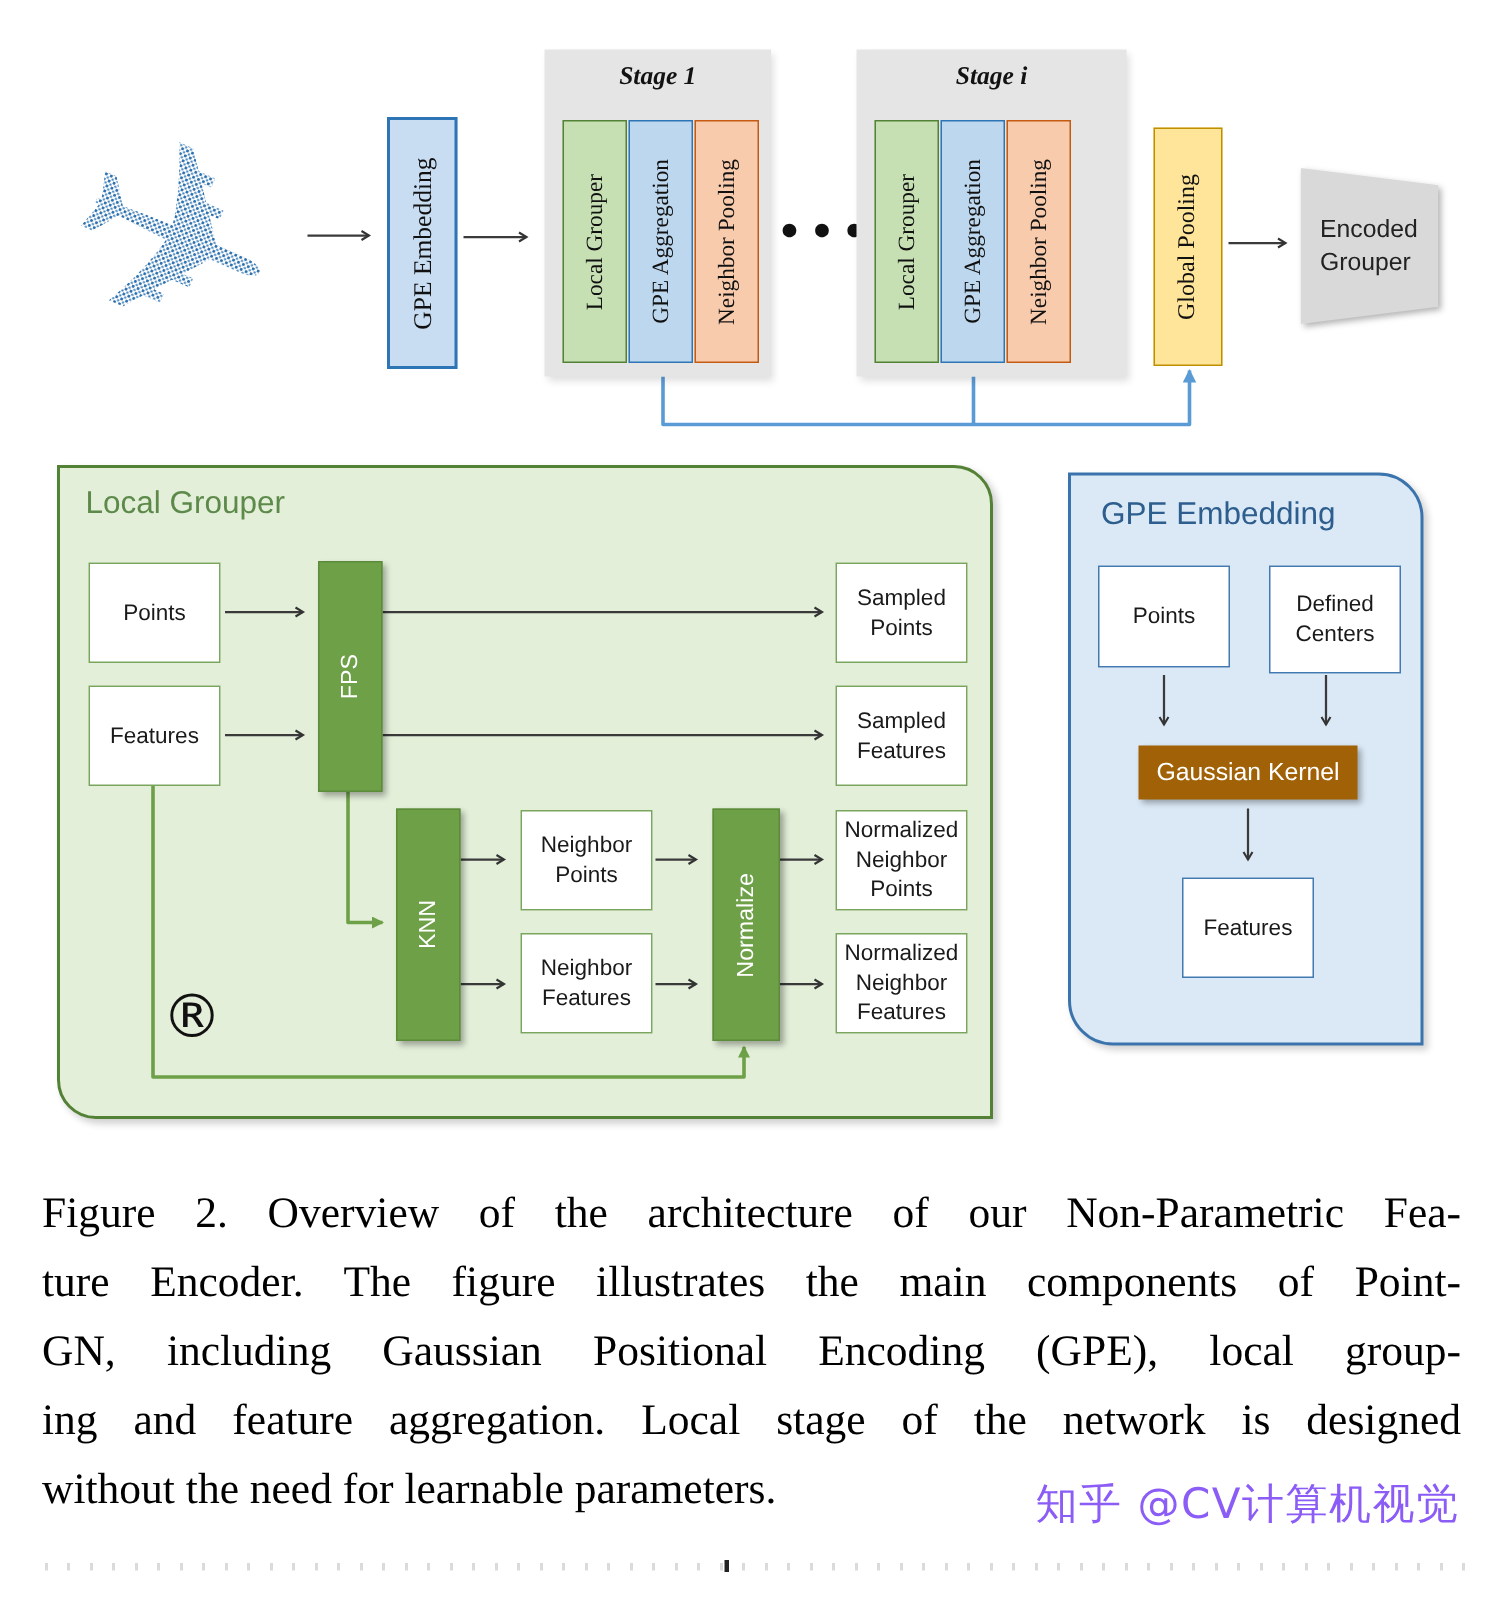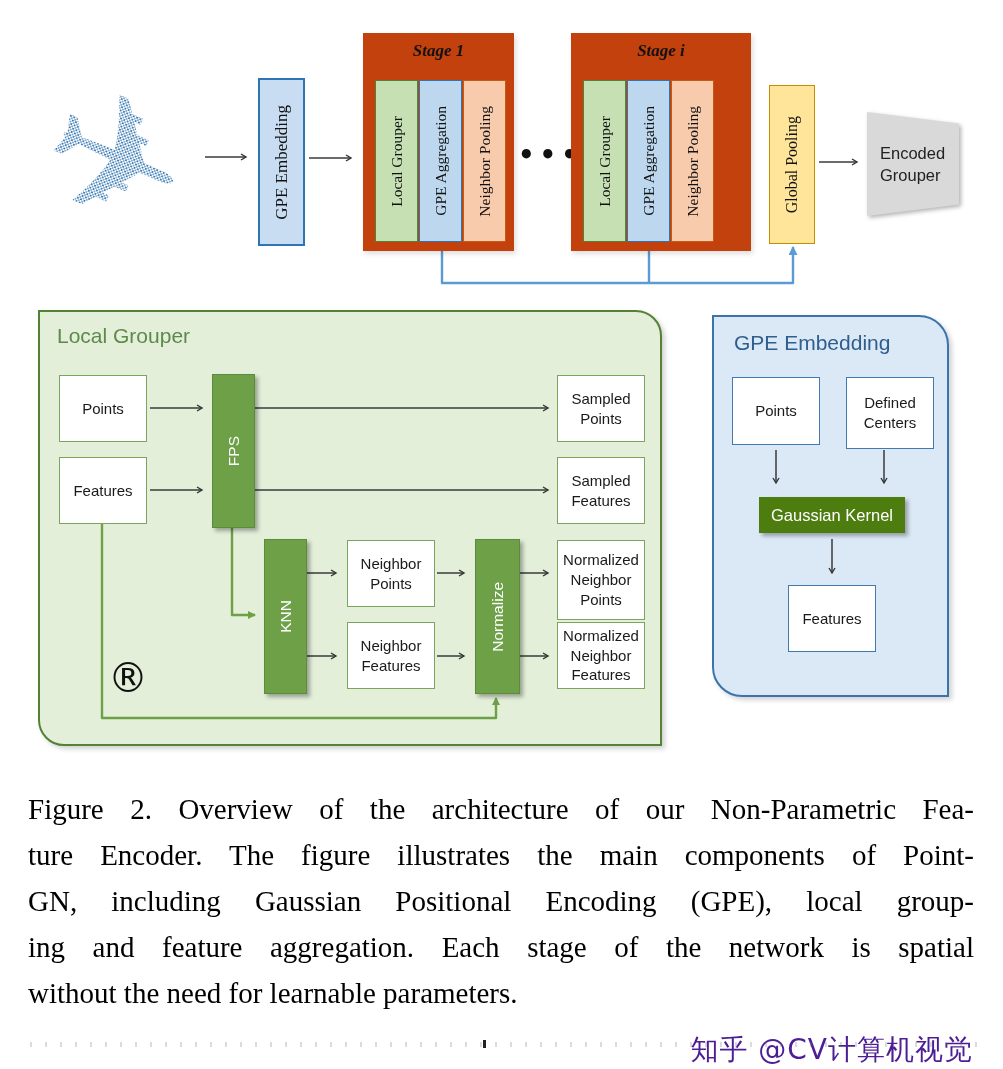--- a/index.html
+++ b/index.html
@@ -6,21 +6,21 @@
   .canvas{position:relative;width:1003px;height:1069px;background:#ffffff;overflow:hidden;
           font-family:"Liberation Sans",sans-serif;}
   .abs{position:absolute;}
   svg.overlay{position:absolute;left:0;top:0;pointer-events:none;}
 
   
   .vbox{display:flex;align-items:center;justify-content:center;}
   .vtext{writing-mode:vertical-rl;transform:rotate(180deg);white-space:nowrap;
          font-family:"Liberation Serif",serif;color:#111;}
   .gpe-embed-box{background:#c8ddf1;border:2px solid #2e75b6;}
-  .stage{background:#c2410c;box-shadow:2px 3px 5px rgba(0,0,0,.13);}
+  .stage{background:#e5e5e5;box-shadow:2px 3px 5px rgba(0,0,0,.13);}
   .stage-title{position:absolute;left:0;right:0;top:8px;text-align:center;
                font:italic 700 17px "Liberation Serif",serif;color:#121212;}
   .sb{position:absolute;top:47px;width:41px;height:160px;}
   .sb-green{background:#c6e0b4;border:1.5px solid #538135;}
   .sb-blue{background:#bdd7ee;border:1.5px solid #2e75b6;}
   .sb-orange{background:#f8cbad;border:1.5px solid #c55a11;}
   .sb .vtext{font-size:15.5px;}
   .global-pool{background:#ffe599;border:1.5px solid #bf8f00;}
   .dots{font:700 26px "DejaVu Sans",sans-serif;letter-spacing:5px;color:#111;}
   .trap-wrap{filter:drop-shadow(2px 2px 2px rgba(0,0,0,.3));}
@@ -37,32 +37,32 @@
   .pt-green{color:#5d8a4a;}
   .pt-blue{color:#2d5e8e;}
   .wbox{background:#ffffff;display:flex;align-items:center;justify-content:center;
         text-align:center;font:15px "Liberation Sans",sans-serif;color:#1a1a1a;line-height:1.32;
         padding:2px;box-sizing:border-box;}
   .wb-green{border:1.6px solid #7aa55c;}
   .wb-blue{border:1.6px solid #4179b0;}
   .opbox{background:#6da047;border:1px solid #5c8c3b;display:flex;align-items:center;justify-content:center;
          box-shadow:2.5px 2.5px 4px rgba(0,0,0,.32);}
   .opbox .vtext{font-family:"Liberation Sans",sans-serif;color:#fff;font-size:15.5px;}
-  .kernel{background:#4d7c0f;color:#fff;display:flex;align-items:center;justify-content:center;
+  .kernel{background:#a16207;color:#fff;display:flex;align-items:center;justify-content:center;
           font:16.5px "Liberation Sans",sans-serif;box-shadow:2.5px 2.5px 4px rgba(0,0,0,.32);}
   .rmark{font:40px "DejaVu Sans",sans-serif;color:#111;}
 
   
   .caption{position:absolute;left:28px;top:786px;width:946px;
            font:29px "Liberation Serif",serif;color:#000;}
   .cap-line{height:46px;line-height:46px;white-space:nowrap;}
   .cap-line.j{text-align:justify;text-align-last:justify;white-space:normal;
               height:46px;overflow:hidden;}
-  .watermark{position:absolute;right:30px;top:1031px;font:28px "DejaVu Sans",sans-serif;
-             color:#4c1d95;letter-spacing:1px;}
+  .watermark{position:absolute;right:30px;top:984px;font:28px "DejaVu Sans",sans-serif;
+             color:#8b5cf6;letter-spacing:1px;}
   .remnant{position:absolute;left:30px;right:20px;top:1042px;height:5px;opacity:.5;
            background:repeating-linear-gradient(90deg,rgba(110,110,110,.5) 0 2px,transparent 2px 15px);}
   .remnant-tick{position:absolute;left:483px;top:1040px;width:3px;height:8px;background:#222;}
 </style>
 </head>
 <body>
 
 <div class="canvas">
 
   <svg class="abs" style="left:20px;top:76px;" width="188" height="166" viewBox="0 0 188 166">
@@ -187,21 +187,21 @@
     <div class="abs wbox wb-green" style="left:307px;top:310px;width:88px;height:67px;">
       <span>Neighbor Features</span>
       </div>
 
     <div class="abs wbox wb-green" style="left:517px;top:63px;width:88px;height:67px;">
       <span>Sampled Points</span>
       </div>
     <div class="abs wbox wb-green" style="left:517px;top:145px;width:88px;height:67px;">
       <span>Sampled Features</span>
       </div>
-    <div class="abs wbox wb-green" style="left:517px;top:228px;width:88px;height:80px;text-align:center;">
+    <div class="abs wbox wb-green" style="left:517px;top:228px;width:88px;height:67px;text-align:center;">
       <span>Normalized Neighbor Points</span>
       </div>
     <div class="abs wbox wb-green" style="left:517px;top:310px;width:88px;height:67px;">
       <span>Normalized Neighbor Features</span>
       </div>
 
     <div class="abs rmark" style="left:68px;top:343px;">®</div>
   </div>
 
   <div class="abs panel panel-blue" style="left:712px;top:315px;width:233px;height:378px;">
@@ -234,21 +234,21 @@
 
     <div class="abs wbox wb-blue" style="left:74px;top:268px;width:88px;height:67px;">
       <span>Features</span>
       </div>
   </div>
 
   <div class="caption">
     <div class="cap-line j">Figure 2. Overview of the architecture of our Non-Parametric Fea-</div>
     <div class="cap-line j">ture Encoder. The figure illustrates the main components of Point-</div>
     <div class="cap-line j">GN, including Gaussian Positional Encoding (GPE), local group-</div>
-    <div class="cap-line j">ing and feature aggregation. Each stage of the network is spatial</div>
+    <div class="cap-line j">ing and feature aggregation. Local stage of the network is designed</div>
     <div class="cap-line">without the need for learnable parameters.</div>
   </div>
 
   <div class="watermark">知乎 @CV计算机视觉</div>
 
   <div class="remnant"></div>
   <div class="remnant-tick"></div>
 
 </div>
 

